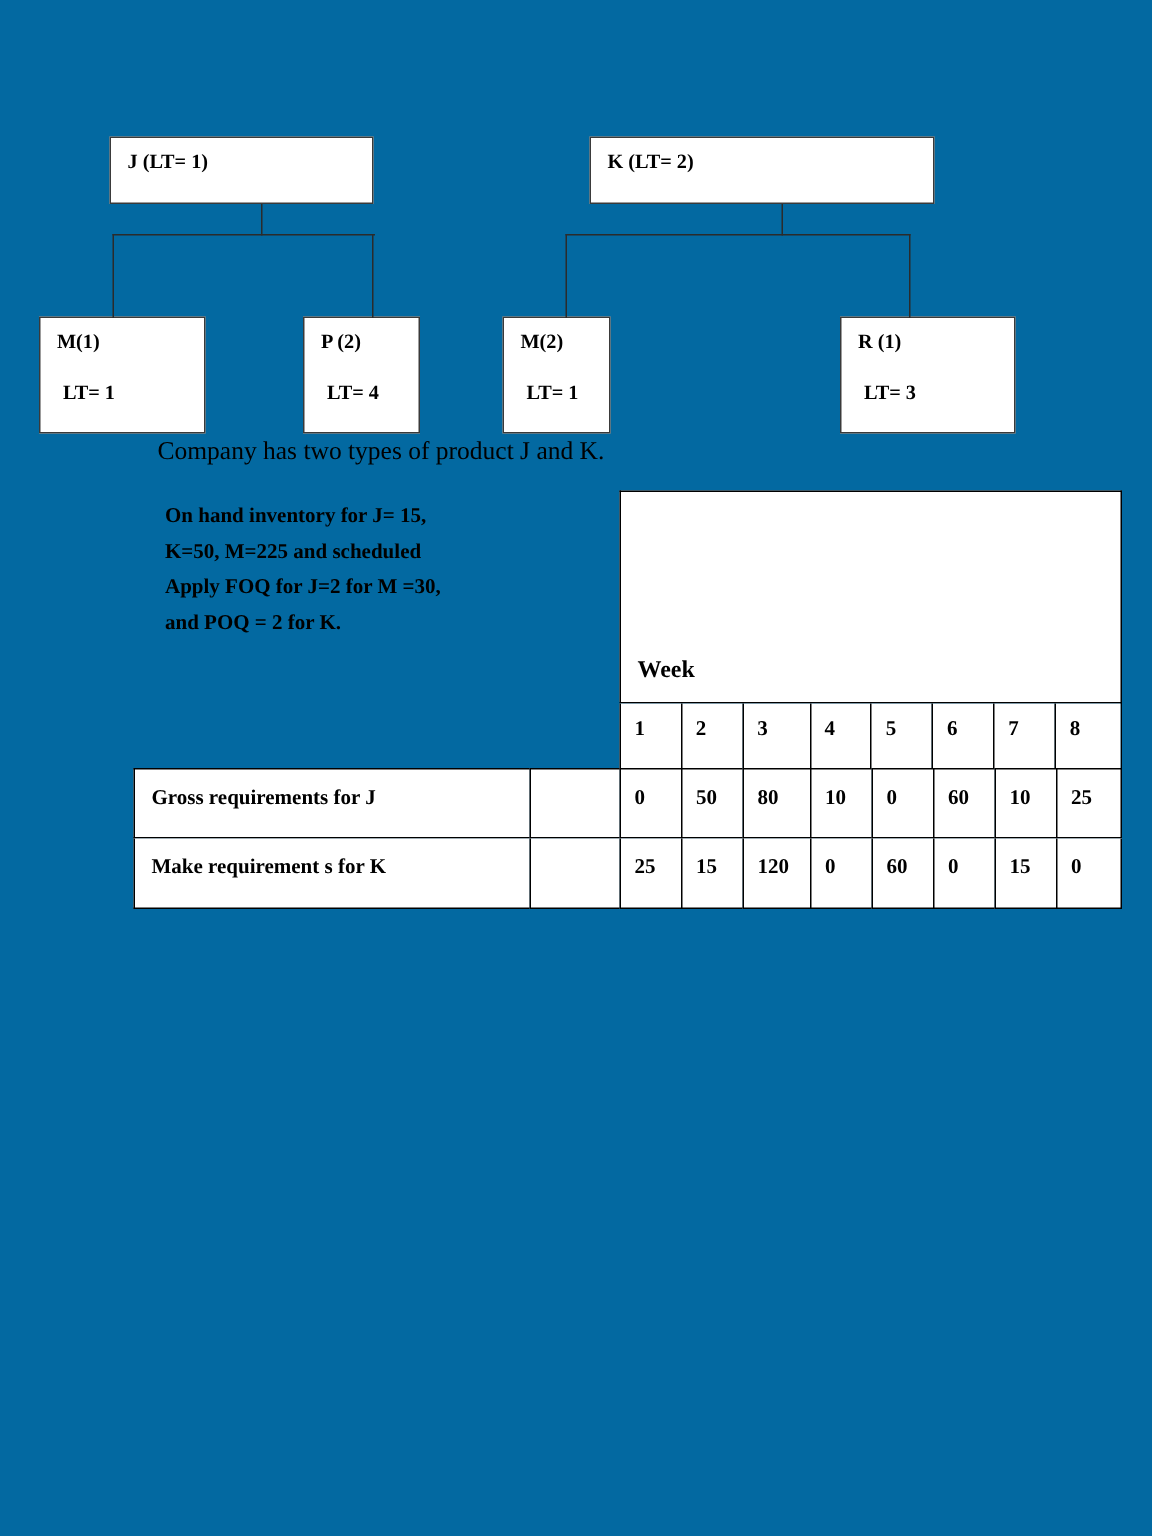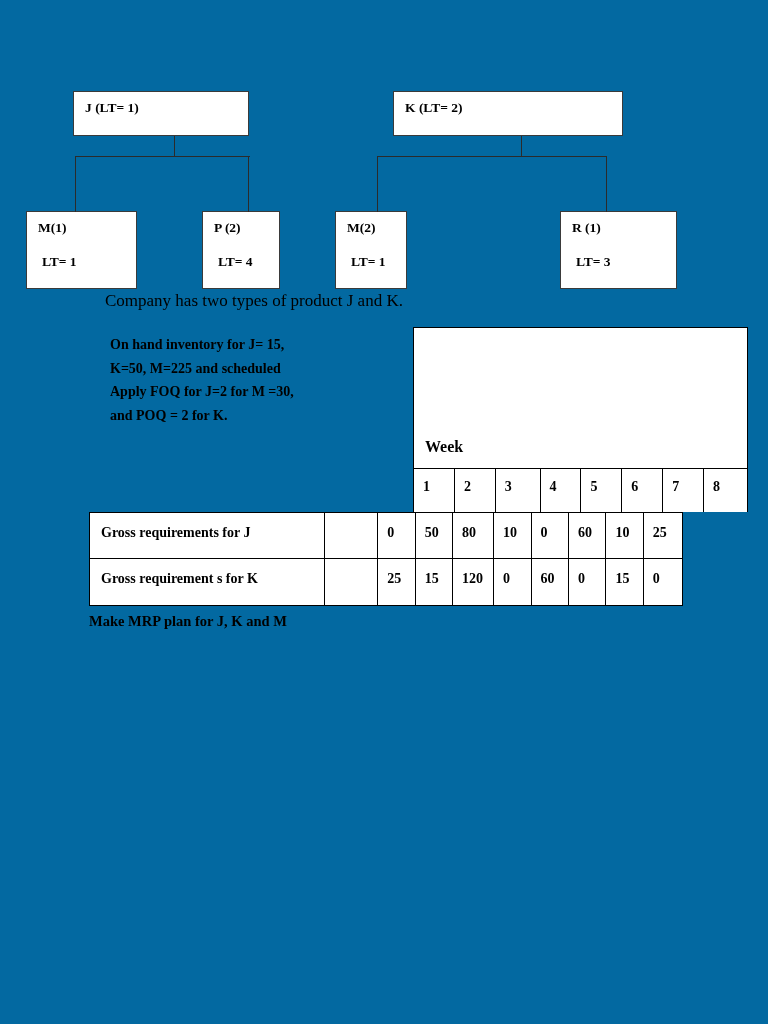--- a/index.html
+++ b/index.html
@@ -141,21 +141,21 @@
     font-weight: bold;
     font-size: 14px;
     padding: 10px 0 0 9px;
     background: #ffffff;
   }
 
   
   .data-row {
     position: absolute;
     left: 0;
-    width: 594px;
+    width: 659px;
     height: 47px;
     box-sizing: border-box;
     display: flex;
   }
   .row-j { top: 185px; }   
   .row-k { top: 232px; }   
 
   .lbl-cell {
     width: 264px;          
     box-sizing: border-box;
@@ -277,28 +277,27 @@
       <div class="val-cell" style="width:41px">50</div>
       <div class="val-cell" style="width:45px">80</div>
       <div class="val-cell" style="width:41px">10</div>
       <div class="val-cell" style="width:41px">0</div>
       <div class="val-cell" style="width:41px">60</div>
       <div class="val-cell" style="width:41px">10</div>
       <div class="val-cell last" style="width:44px">25</div>
     </div>
 
     <div class="data-row row-k">
-      <div class="lbl-cell">Gross requirement s for K</div>
+      <div class="lbl-cell">Make requirement s for K</div>
       <div class="gap-cell"></div>
       <div class="val-cell" style="width:41px">25</div>
       <div class="val-cell" style="width:41px">15</div>
       <div class="val-cell" style="width:45px">120</div>
       <div class="val-cell" style="width:41px">0</div>
       <div class="val-cell" style="width:41px">60</div>
       <div class="val-cell" style="width:41px">0</div>
       <div class="val-cell" style="width:41px">15</div>
       <div class="val-cell last" style="width:44px">0</div>
     </div>
   </div>
 
-  <div class="caption-make">Make MRP plan for J, K and M</div>
 
 </div>
 
 </body></html>

